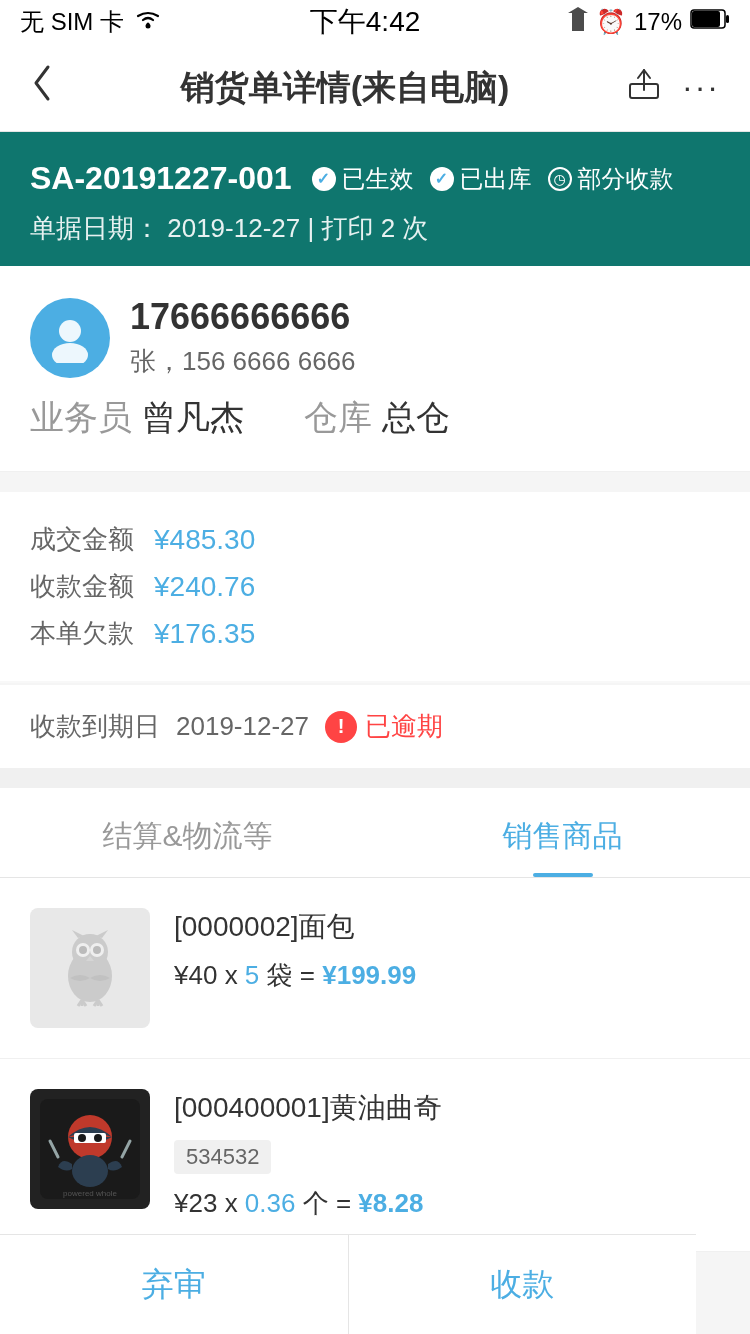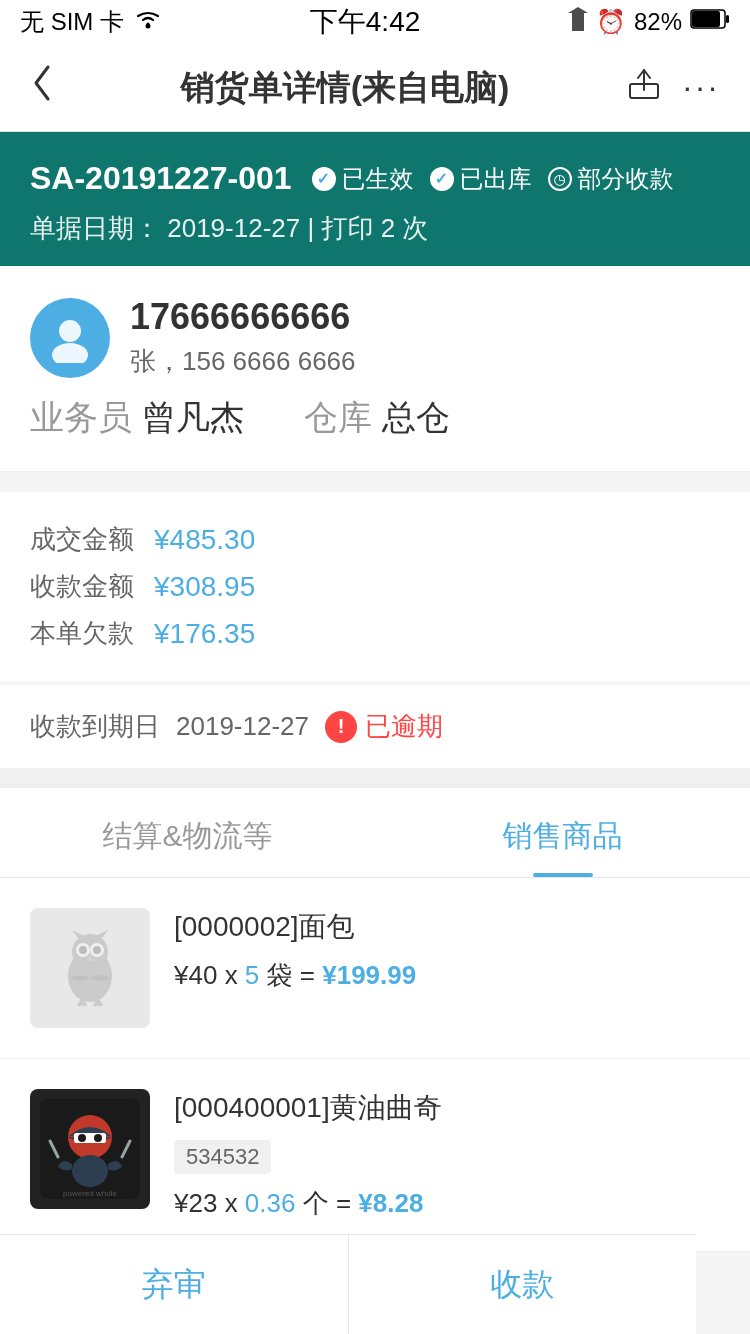--- a/index.html
+++ b/index.html
@@ -369,21 +369,21 @@
   <div class="status-bar-center">
     <span>下午4:42</span>
   </div>
   <div class="status-bar-right">
     <span>
       <svg width="20" height="24" viewBox="0 0 20 24" fill="#000">
           <path d="M10 0 L20 6 L16 6 L16 24 L4 24 L4 6 L0 6 Z" opacity="0.7"></path>
         </svg>
     </span>
     <span>⏰</span>
-    <span>82%</span>
+    <span>17%</span>
     <span>
       <svg width="40" height="22" viewBox="0 0 40 22" fill="none">
         <rect x="1" y="2" width="34" height="18" rx="3" stroke="#000" stroke-width="1.5"></rect>
         <rect x="2" y="3" width="28" height="16" rx="2" fill="#000"></rect>
         <rect x="36" y="7" width="3" height="8" rx="1.5" fill="#000"></rect>
       </svg>
     </span>
   </div>
 </div>
 
@@ -460,21 +460,21 @@
 <div style="height:1px;background:#f0f0f0;"></div>
 
 <div class="stats-section">
   <div class="stats-right">
     <div class="stats-row">
       <span class="stats-row-label">成交金额</span>
       <span class="stats-row-value">¥485.30</span>
     </div>
     <div class="stats-row">
       <span class="stats-row-label">收款金额</span>
-      <span class="stats-row-value">¥308.95</span>
+      <span class="stats-row-value">¥240.76</span>
     </div>
     <div class="stats-row">
       <span class="stats-row-label">本单欠款</span>
       <span class="stats-row-value">¥176.35</span>
     </div>
   </div>
 </div>
 
 <div style="background:#f8f8f8;height:2px;"></div>
 <div class="due-section">

